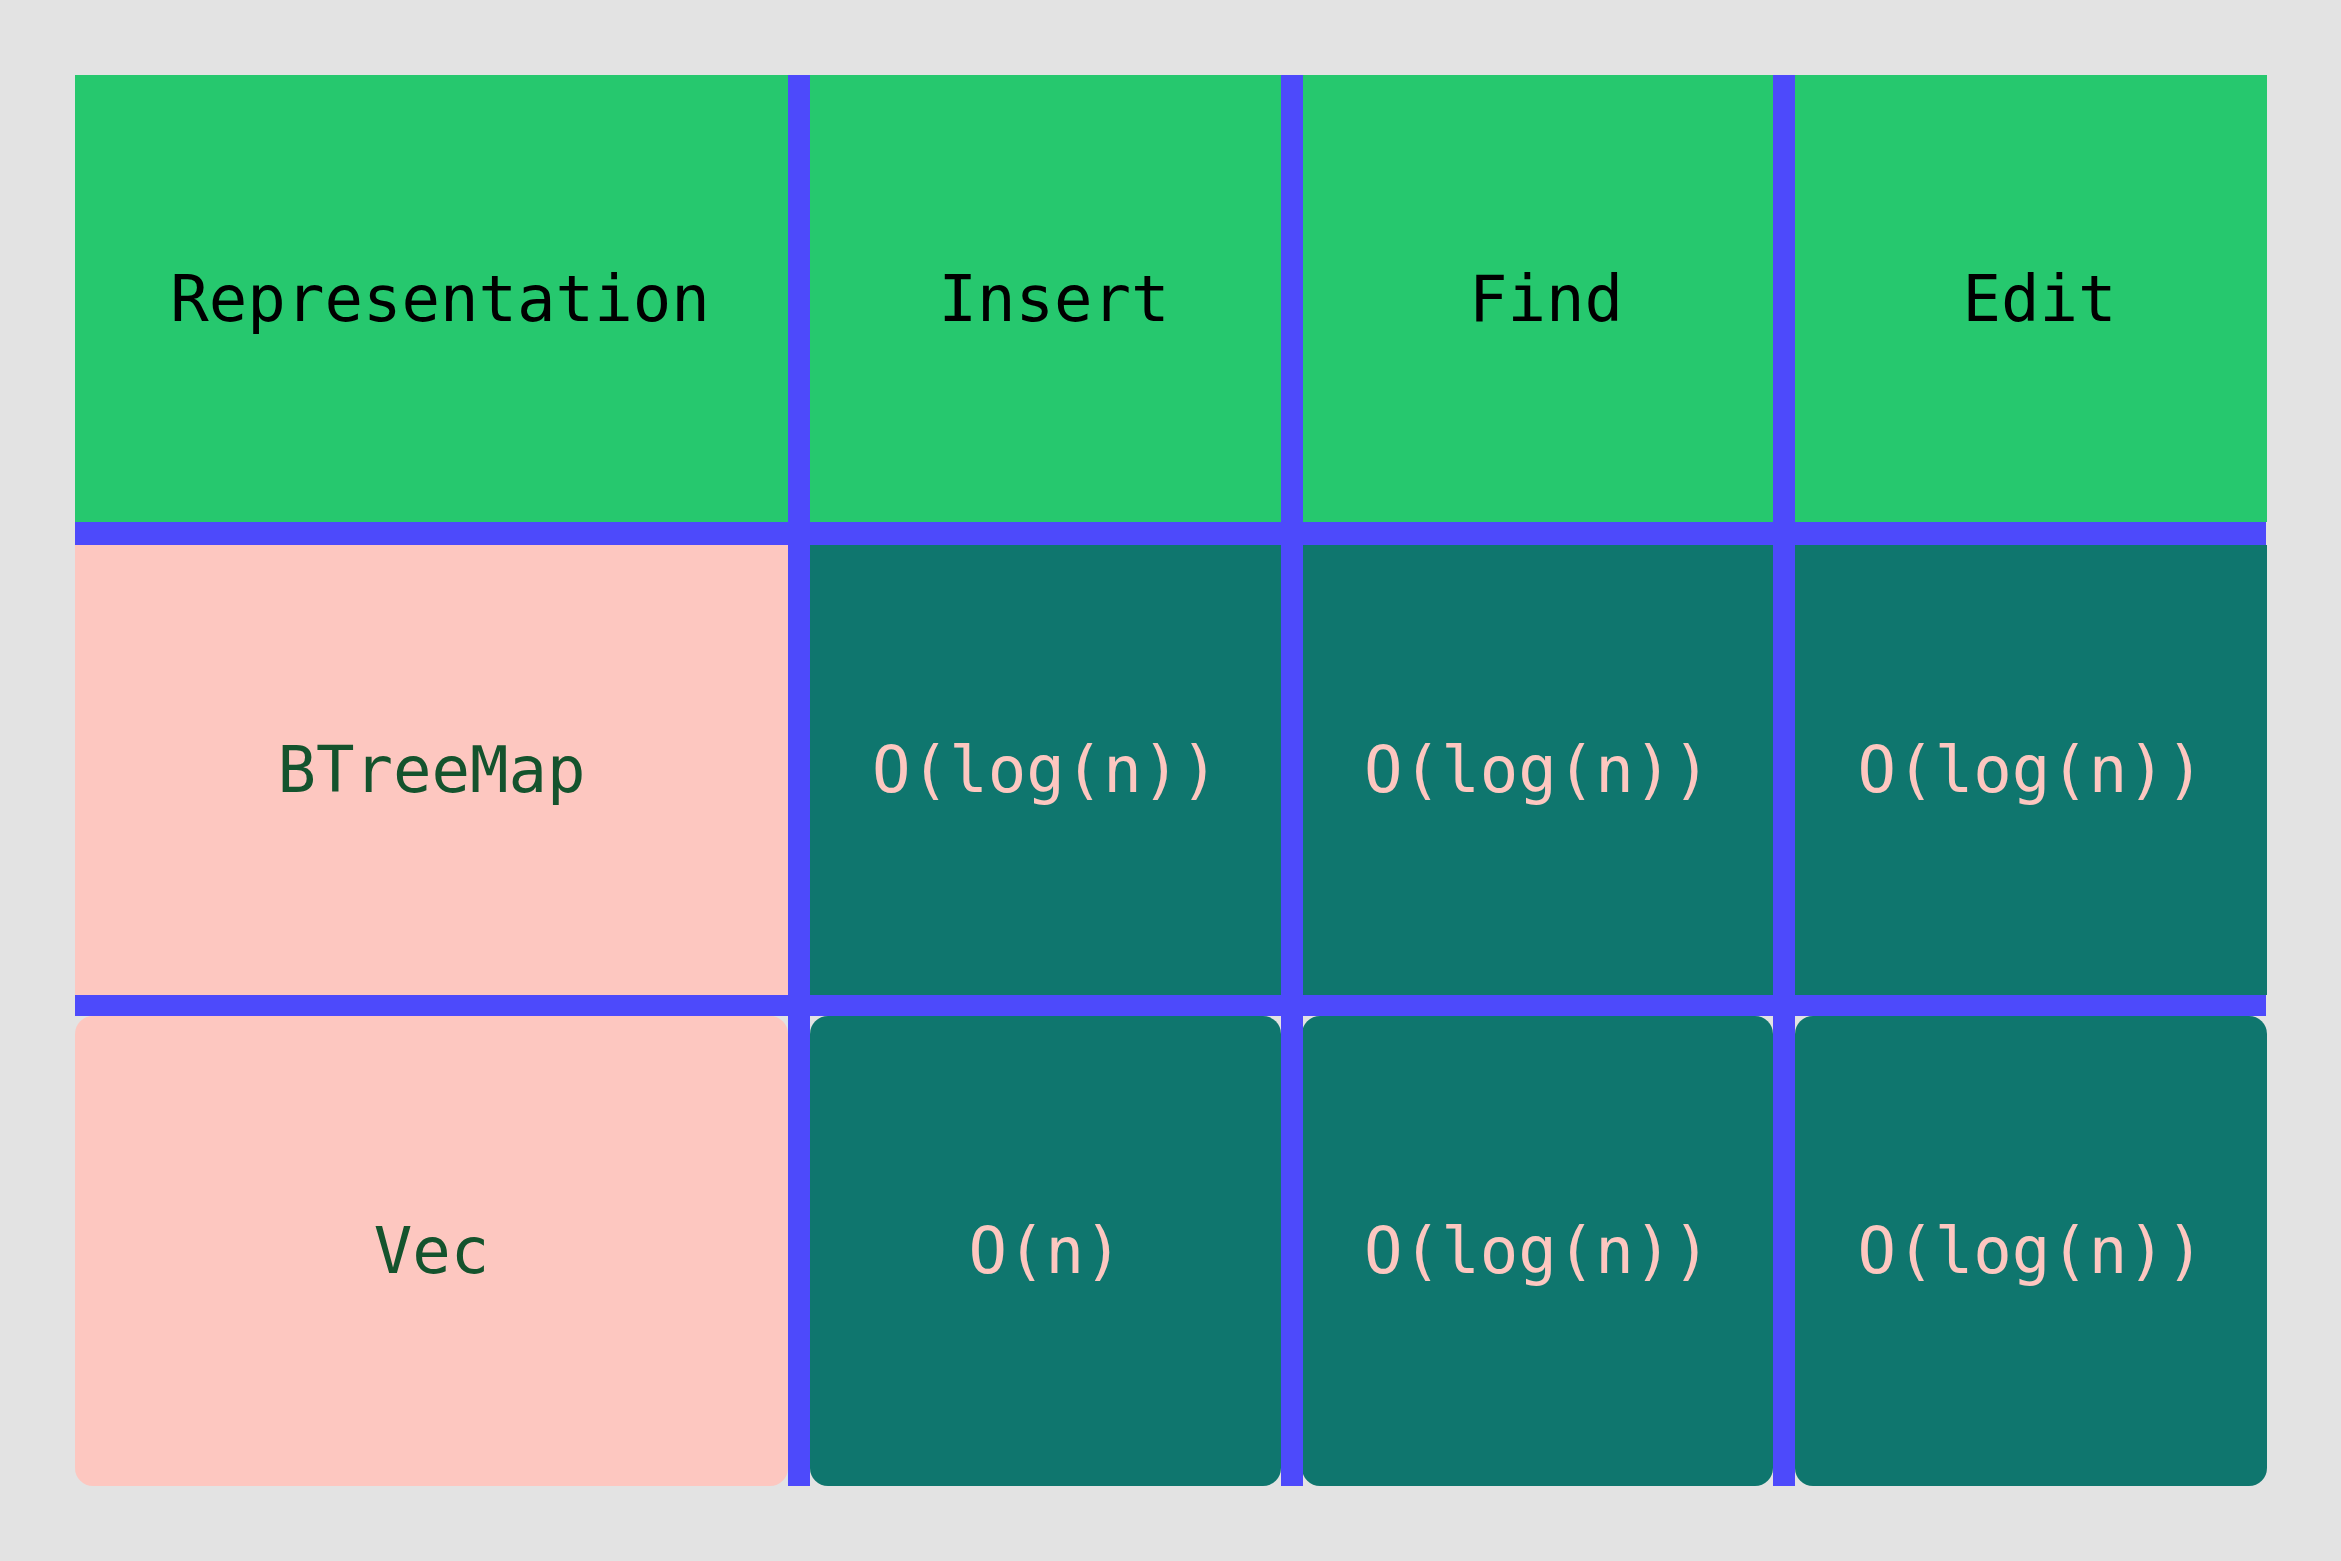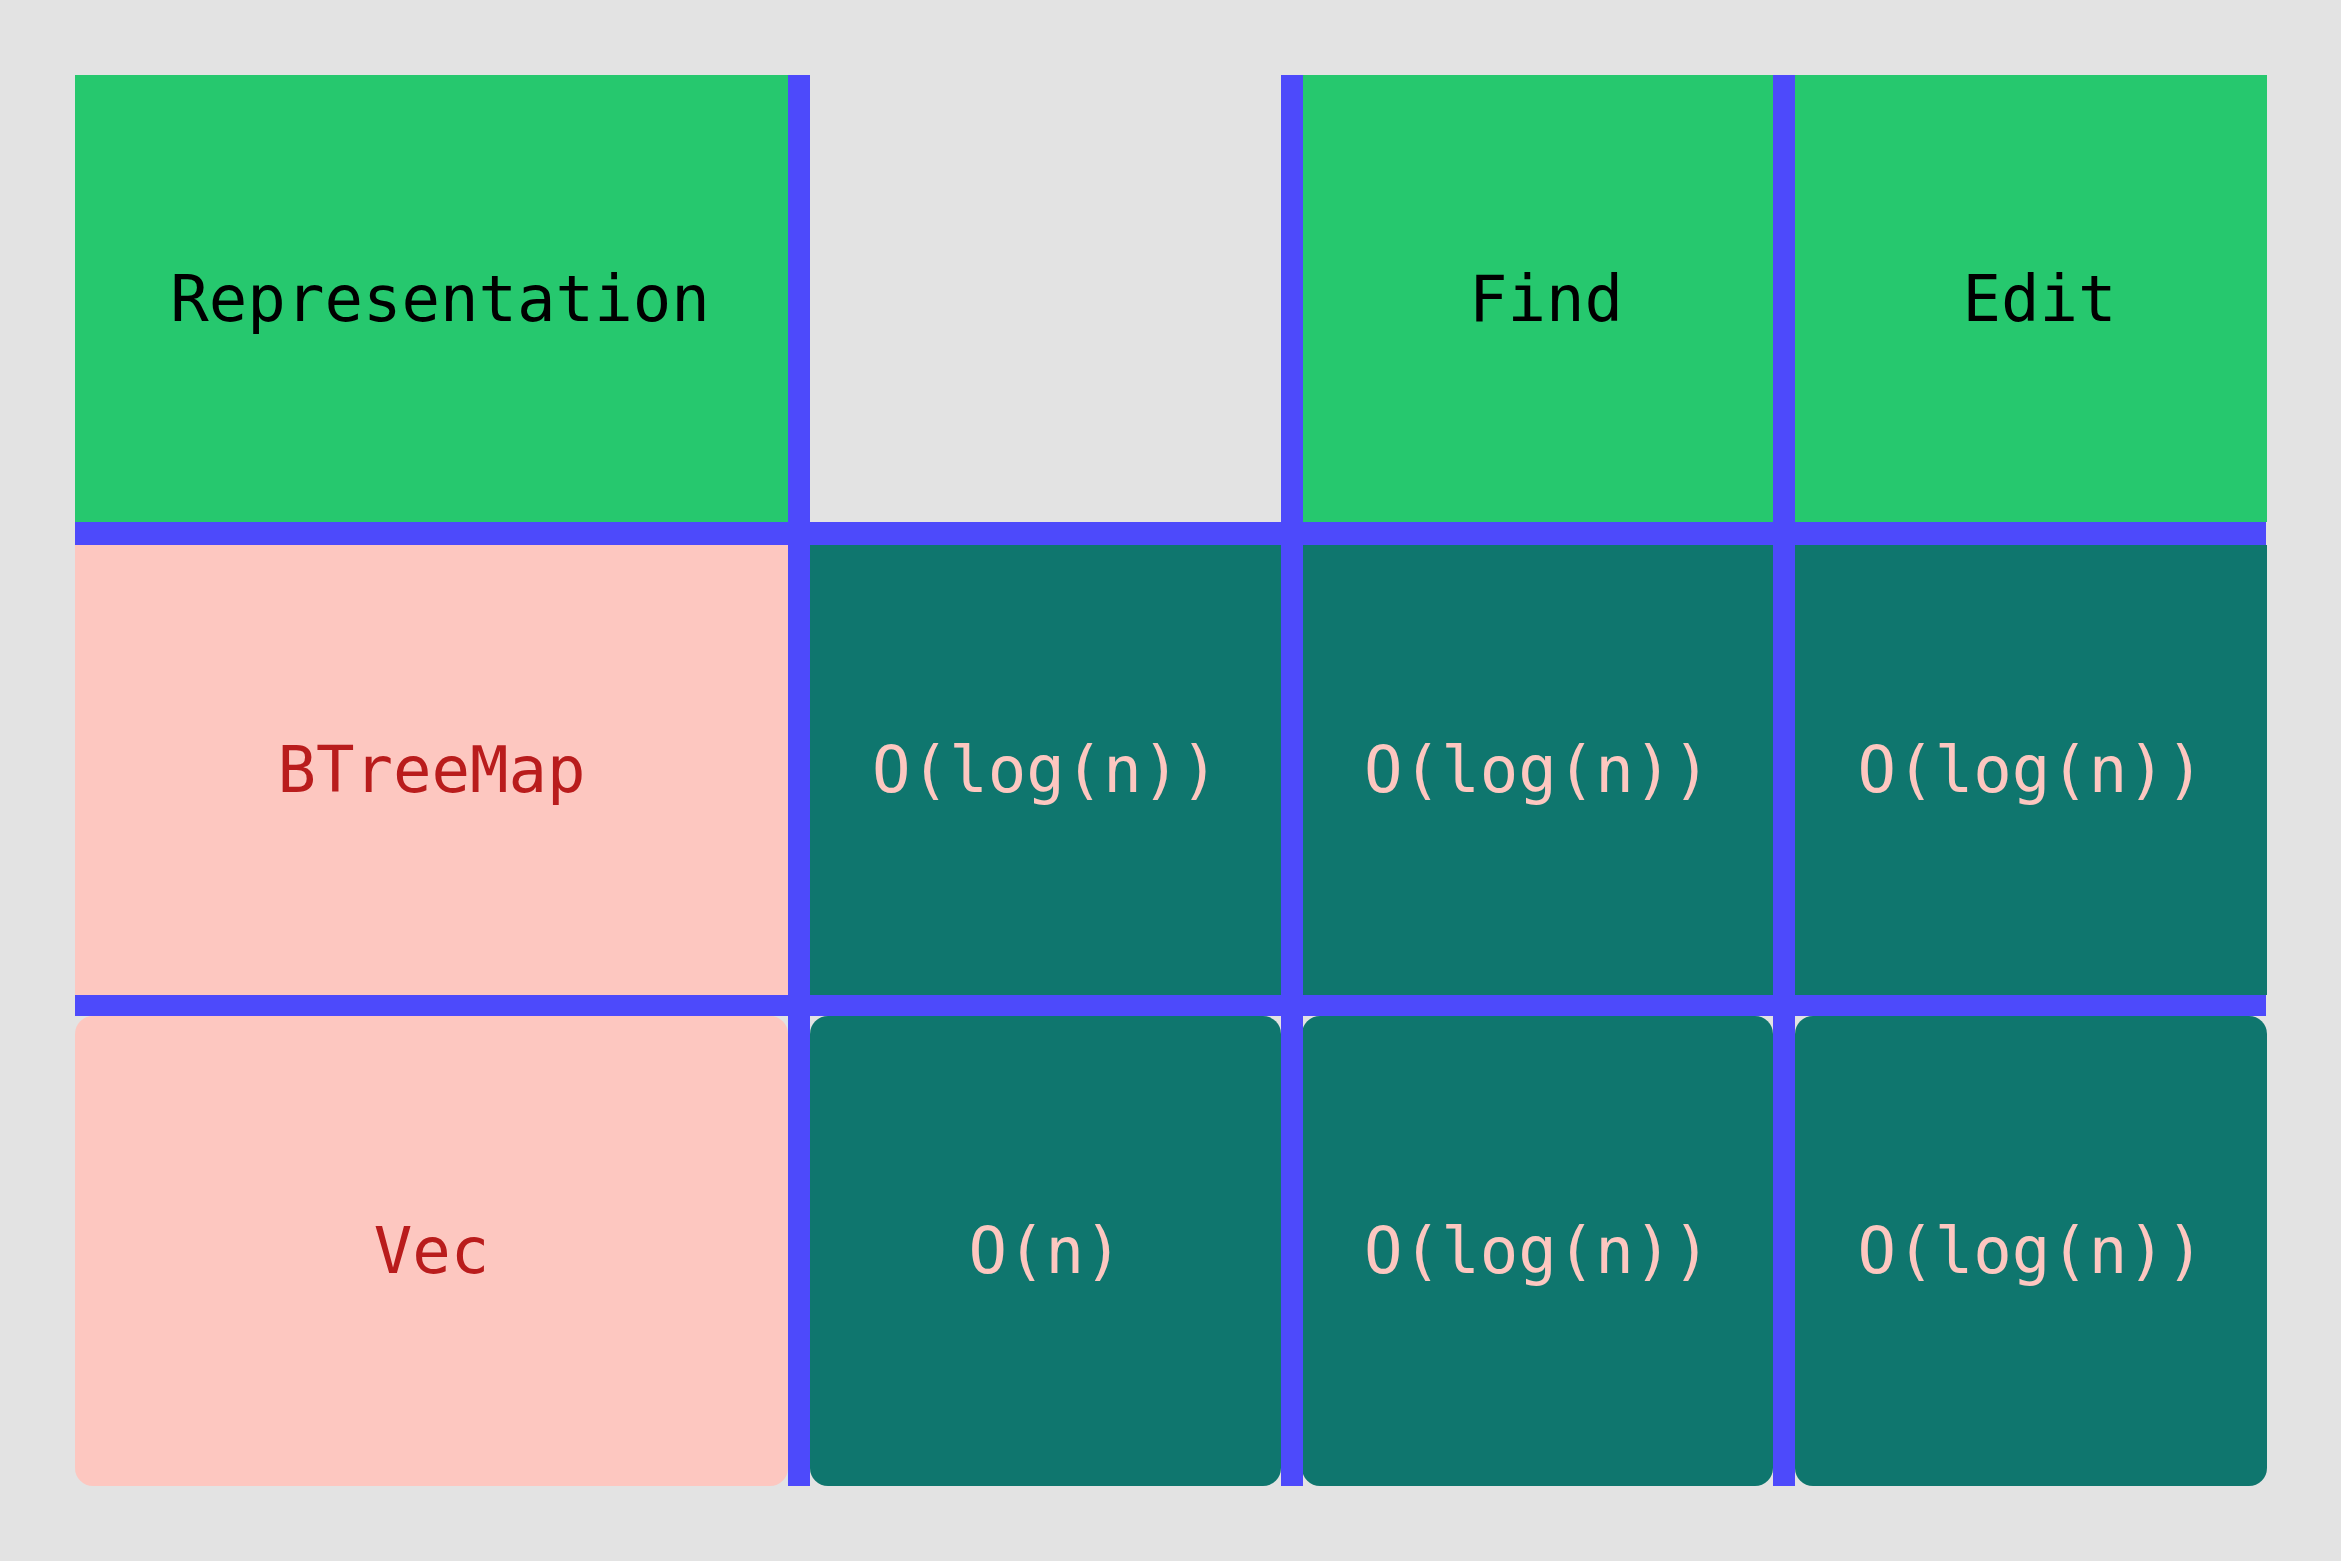--- a/index.html
+++ b/index.html
@@ -37,21 +37,21 @@
   .header-cell {
     background: #26c86e;
     color: #000000;
     font-size: 64px;
     letter-spacing: 0px;
   }
 
   
   .label-cell {
     background: #fdc7c0;
-    color: #b91c1c;
+    color: #14532d;
     font-size: 64px;
   }
 
   
   .data-cell {
     background: #0f766e;
     color: #fdc7c0;
     font-size: 64px;
   }
 
@@ -81,20 +81,23 @@
 </style>
 </head>
 <body>
 
 <div id="table-root">
 
   <div class="cell header-cell col1 row1">
     <span>Representation</span>
   </div>
 
+  <div class="cell header-cell col2 row1">
+    <span>Insert</span>
+  </div>
 
   <div class="cell header-cell col3 row1">
     <span>Find</span>
   </div>
 
   <div class="cell header-cell col4 row1">
     <span>Edit</span>
   </div>
 
   <div class="cell label-cell col1 row2">

